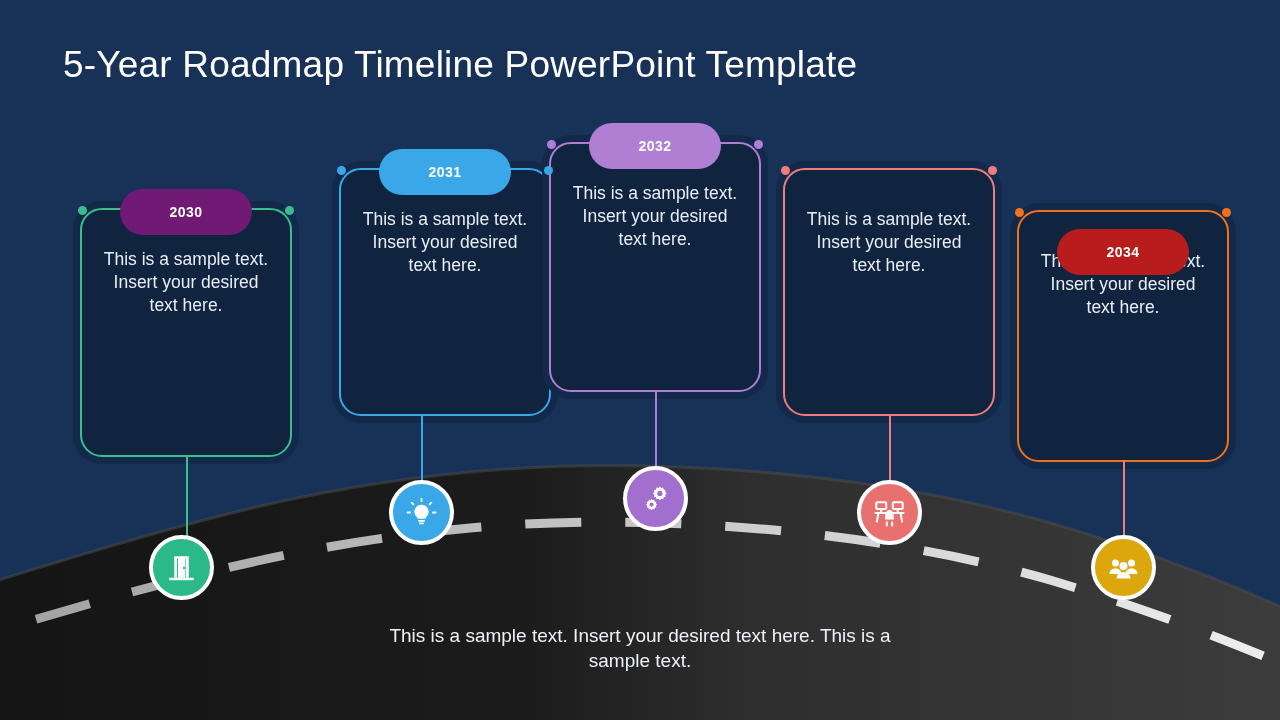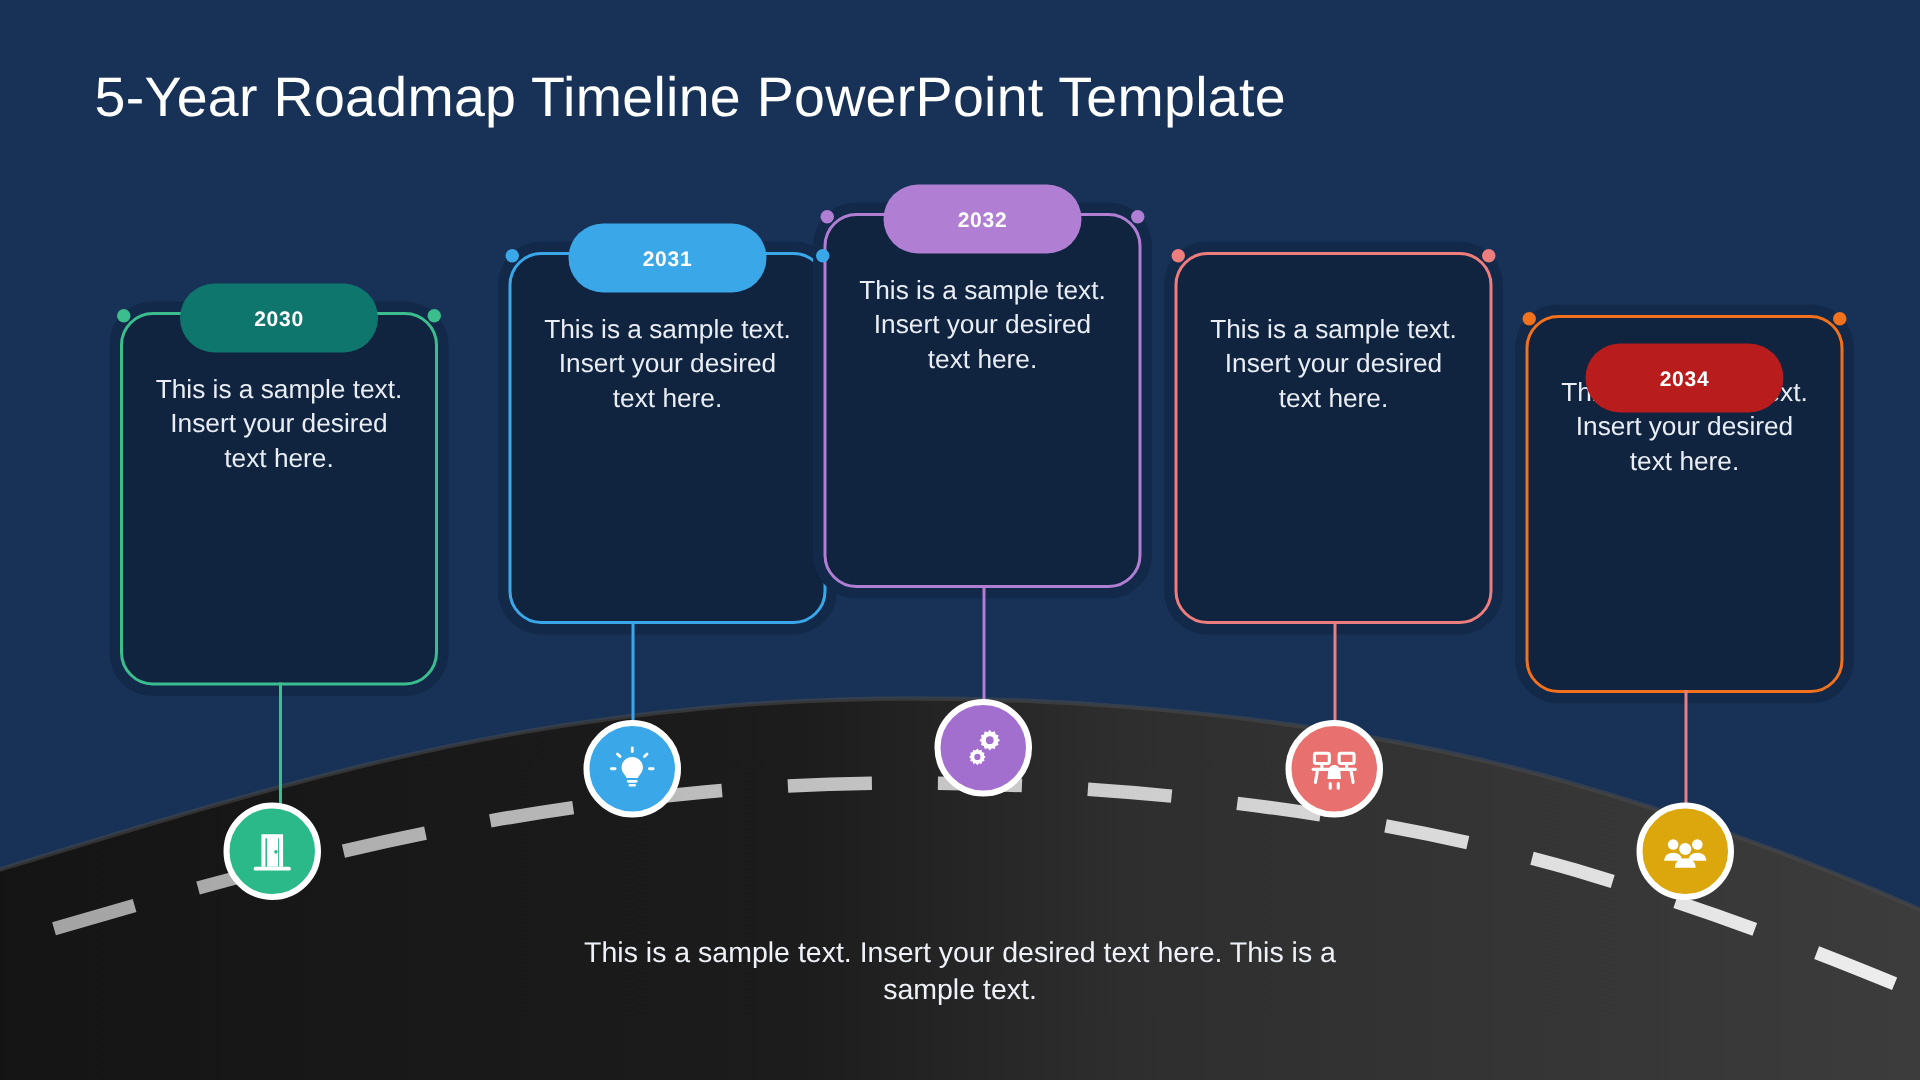--- a/index.html
+++ b/index.html
@@ -143,21 +143,21 @@
       </g>
     </svg>
   </div>
 
   <h1 class="title">5-Year Roadmap Timeline PowerPoint Template</h1>
 
   <div class="milestone">
     <div class="stem" style="left:170px; top:455px; height:85px; background:#3bbd8e;"></div>
 
     <div class="card" style="left:64px; top:208px; height:249px; border-color:#3bbd8e;">
-      <div class="badge" style="background:#0f766e;">
+      <div class="badge" style="background:#701a75;">
         <span>2030</span>
       </div>
       <span class="dot l" style="background:#3bbd8e;"></span>
       <span class="dot r" style="background:#3bbd8e;"></span>
       <p class="card-text">This is a sample text. Insert your desired text here.</p>
     </div>
 
     <div class="icon-bubble" style="left:133px; top:535px; background:#2bb98a;">
       <span>
         <svg viewBox="0 0 32 32" fill="#ffffff" xmlns="http://www.w3.org/2000/svg">

